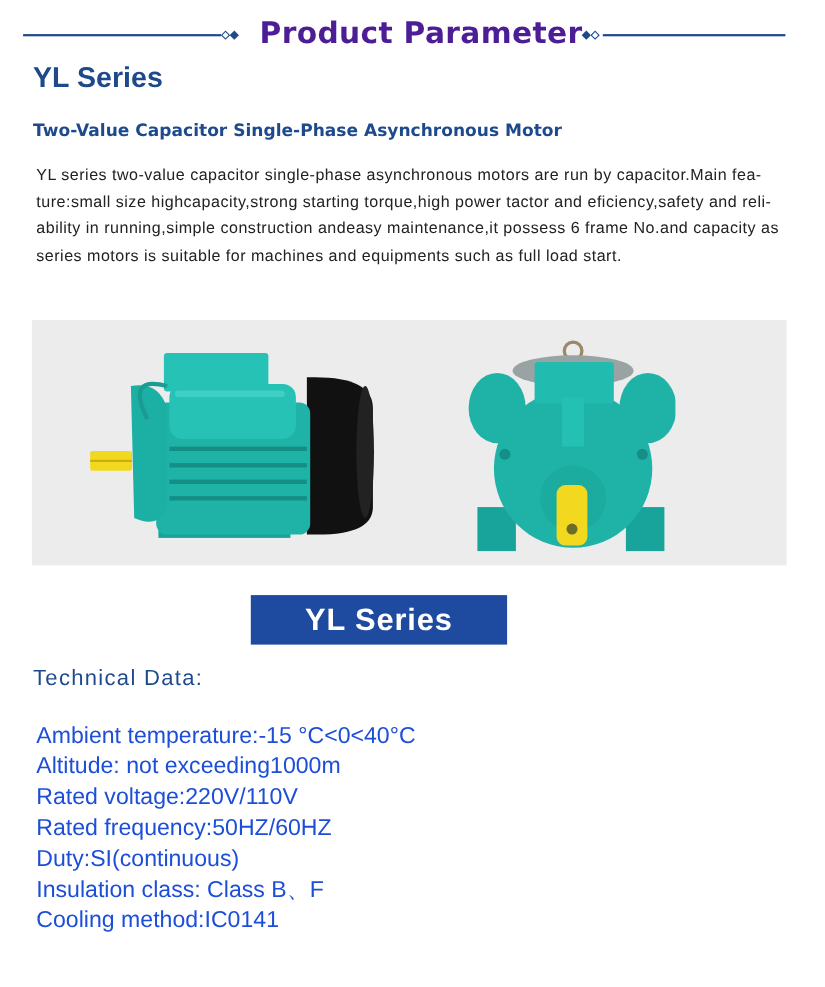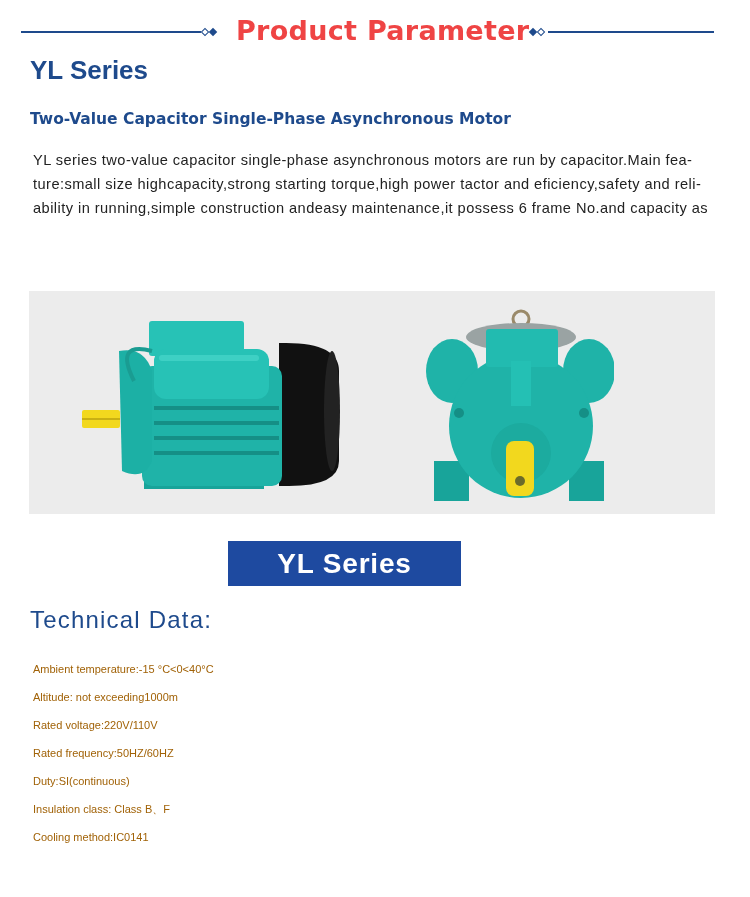--- a/index.html
+++ b/index.html
@@ -2,40 +2,40 @@
 <html><head>
 <meta charset="utf-8">
 <style>
   html, body { margin: 0; padding: 0; background: #ffffff; }
   body { width: 750px; height: 897px; position: relative; overflow: hidden; font-family: "Liberation Sans", sans-serif; color: #222; }
 
   .header { position: absolute; top: 14px; left: 0; width: 750px; height: 34px; }
   .header .line { position: absolute; top: 17px; height: 2px; background: #1e4a8c; }
   .header .line.left { left: 21px; width: 180px; }
   .header .line.right { left: 548px; width: 166px; }
-  .header .title { position: absolute; left: 236px; top: 0; font-family: "DejaVu Sans", sans-serif; font-weight: bold; font-size: 27px; color: #ef4444; letter-spacing: 0.3px; line-height: 34px; }
+  .header .title { position: absolute; left: 236px; top: 0; font-family: "DejaVu Sans", sans-serif; font-weight: bold; font-size: 27px; color: #4c1d95; letter-spacing: 0.3px; line-height: 34px; }
   .diamond { position: absolute; width: 6px; height: 6px; transform: rotate(45deg); box-sizing: border-box; }
   .diamond.hollow { border: 1.5px solid #1e4a8c; background: #fff; }
   .diamond.solid { background: #1e4a8c; }
 
   .series-title { position: absolute; left: 30px; top: 55px; font-size: 26px; font-weight: bold; color: #1e4a8c; font-family: "Liberation Sans", sans-serif; }
   .subtitle { position: absolute; left: 30px; top: 110px; font-size: 15.5px; font-weight: bold; color: #1e4a8c; font-family: "DejaVu Sans", sans-serif; letter-spacing: 0; text-align: right; }
 
   .desc { position: absolute; left: 33px; top: 148px; width: 690px; font-size: 14.6px; line-height: 24.2px; color: #222; }
   .desc div { white-space: nowrap; letter-spacing: 0.45px; }
 
   .photo-panel { position: absolute; left: 29px; top: 291px; width: 686px; height: 223px; background: #ececec; }
   .motor { position: absolute; }
 
   .badge { position: absolute; left: 228px; top: 541px; width: 233px; height: 45px; background: #1e4aa0; color: #fff; font-size: 28px; font-weight: bold; display: flex; align-items: center; justify-content: center; letter-spacing: 0.8px; font-family: "Liberation Sans", sans-serif; }
 
-  .tech-title { position: absolute; left: 30px; top: 606px; font-size: 24px; color: #1e4a8c; letter-spacing: 1.2px; font-family: "Liberation Sans", sans-serif; }
+  .tech-title { position: absolute; left: 30px; top: 606px; font-size: 20px; color: #1e4a8c; letter-spacing: 1.2px; font-family: "Liberation Sans", sans-serif; }
 
   .spec-list { position: absolute; left: 33px; top: 655px; }
-  .spec-item { font-size: 11px; line-height: 28px; color: #a16207; white-space: nowrap; }
+  .spec-item { font-size: 21px; line-height: 28px; color: #1d4ed8; white-space: nowrap; }
 </style>
 </head>
 <body>
 
 <div class="header">
   <div class="line left"></div>
   <span class="diamond hollow" style="left:202px;top:15px;"></span>
   <span class="diamond solid" style="left:210px;top:15px;"></span>
   <div class="title">Product Parameter</div>
   <span class="diamond solid" style="left:530px;top:15px;"></span>
@@ -43,20 +43,21 @@
   <div class="line right"></div>
 </div>
 
 <div class="series-title">YL Series</div>
 <div class="subtitle">Two-Value Capacitor Single-Phase Asynchronous Motor</div>
 
 <div class="desc">
   <div>YL series two-value capacitor single-phase asynchronous motors are run by capacitor.Main fea-</div>
   <div>ture:small size highcapacity,strong starting torque,high power tactor and eficiency,safety and reli-</div>
   <div>ability in running,simple construction andeasy maintenance,it possess 6 frame No.and capacity as</div>
+  <div>series motors is suitable for machines and equipments such as full load start.</div>
 </div>
 
 <div class="photo-panel">
 
   <svg class="motor" style="left:45px;top:20px;" width="270" height="190" viewBox="0 0 270 190">
 
     <rect x="70" y="150" width="120" height="28" fill="#18a49a"></rect>
     <circle cx="85" cy="165" r="2" fill="#0b5f59"></circle>
       <circle cx="160" cy="165" r="2" fill="#0b5f59"></circle>
       <circle cx="178" cy="165" r="2" fill="#0b5f59"></circle>

